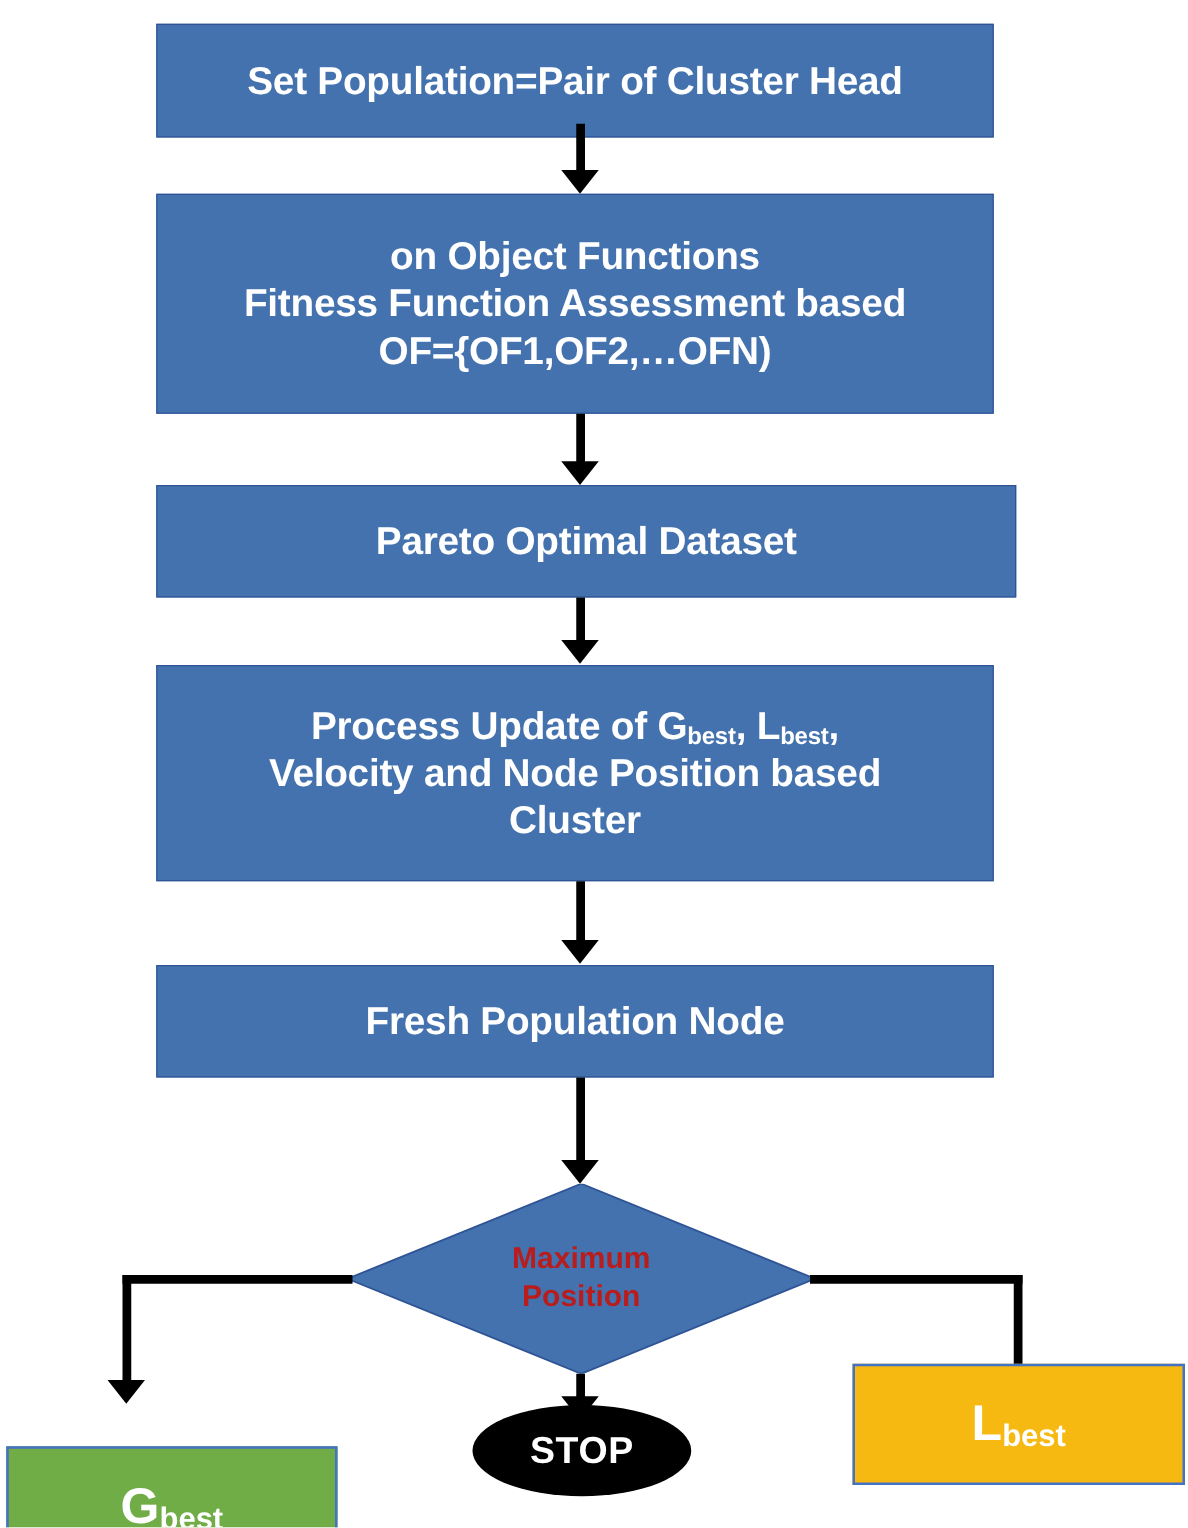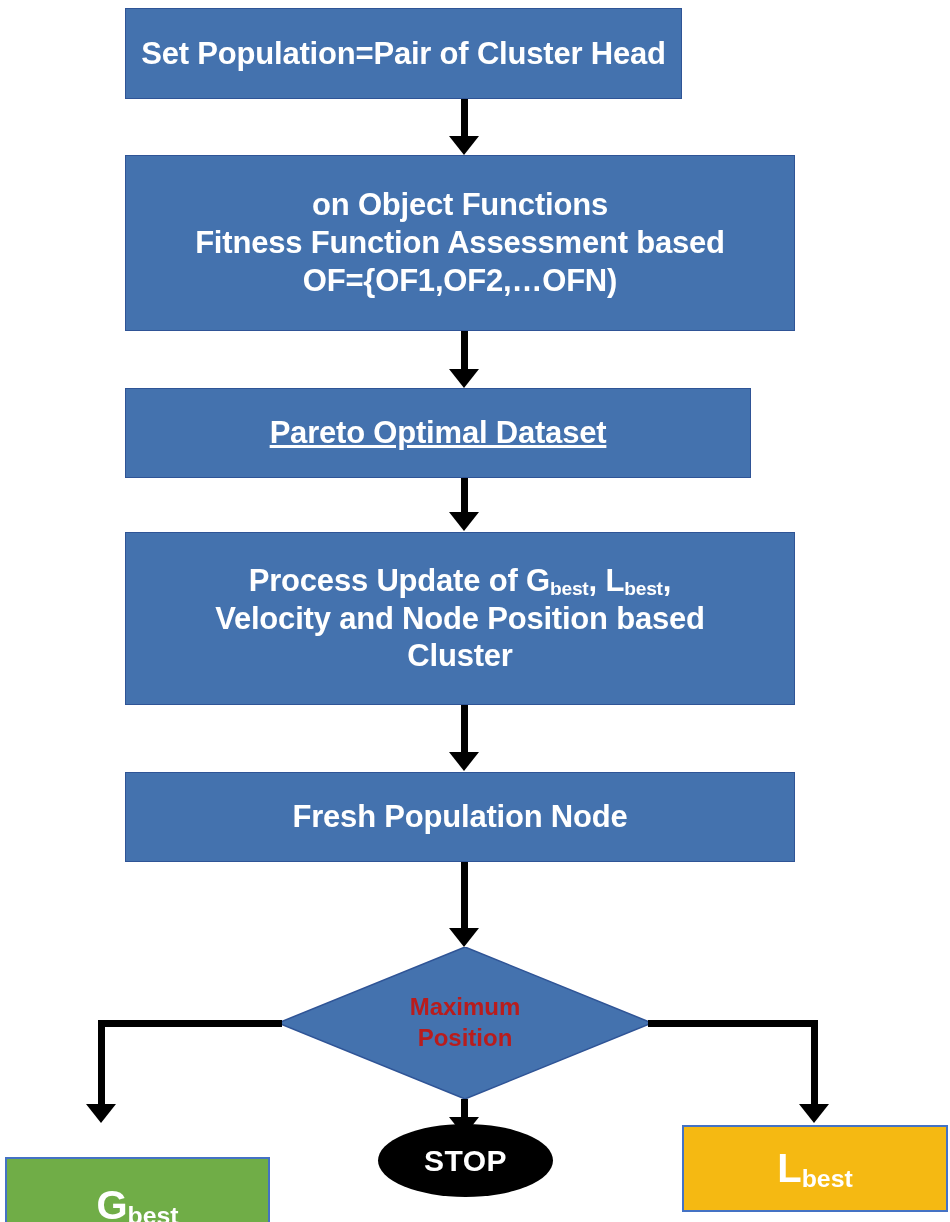--- a/index.html
+++ b/index.html
@@ -91,39 +91,39 @@
     border-top: 19px solid #000000;
   }
   .line-v { width: 7px; }
   .line-h { height: 7px; }
 </style>
 </head>
 <body>
 
 <div id="canvas">
 
-  <div class="node procbox" style="left:125px; top:8px; width:557px; height:91px;">
+  <div class="node procbox" style="left:125px; top:19px; width:670px; height:91px;">
     <div class="txt">Set Population=Pair of Cluster Head</div>
   </div>
 
   <div class="conn line-v" style="left:461px; top:99px; width:7px; height:40px;"></div>
   <div class="arrowhead arrow-down" style="left:449px; top:136px;"></div>
 
   <div class="node procbox" style="left:125px; top:155px; width:670px; height:176px;">
     <div class="txt">
       <div>on Object Functions</div>
       <div>Fitness Function Assessment based</div>
       <div>OF={OF1,OF2,…OFN)</div>
     </div>
   </div>
 
   <div class="conn line-v" style="left:461px; top:331px; width:7px; height:42px;"></div>
   <div class="arrowhead arrow-down" style="left:449px; top:369px;"></div>
 
-  <div class="node procbox" style="left:125px; top:388px; width:626px; height:90px;text-decoration:underline;">
+  <div class="node procbox" style="left:125px; top:388px; width:688px; height:90px;">
     <div class="txt">Pareto Optimal Dataset</div>
   </div>
 
   <div class="conn line-v" style="left:461px; top:478px; width:7px; height:38px;"></div>
   <div class="arrowhead arrow-down" style="left:449px; top:512px;"></div>
 
   <div class="node procbox" style="left:125px; top:532px; width:670px; height:173px;">
     <div class="txt">
       <div>
         <span>Process Update of G</span><sub>best</sub><span>, L</span><sub>best</sub><span>,</span>
@@ -167,19 +167,19 @@
   <div class="node term green" style="left:5px; top:1125px; width:265px; height:97px;">
     <div>
       <span>G</span><sub>best</sub>
     </div>
   </div>
 
   <div class="node oval" style="left:378px; top:1124px; width:175px; height:73px;">
     <div>STOP</div>
   </div>
 
-  <div class="node term yellow" style="left:682px; top:1125px; width:266px; height:87px;">
+  <div class="node term yellow" style="left:682px; top:1091px; width:266px; height:97px;">
     <div>
       <span>L</span><sub>best</sub>
     </div>
   </div>
 
 </div>
 
 </body></html>

